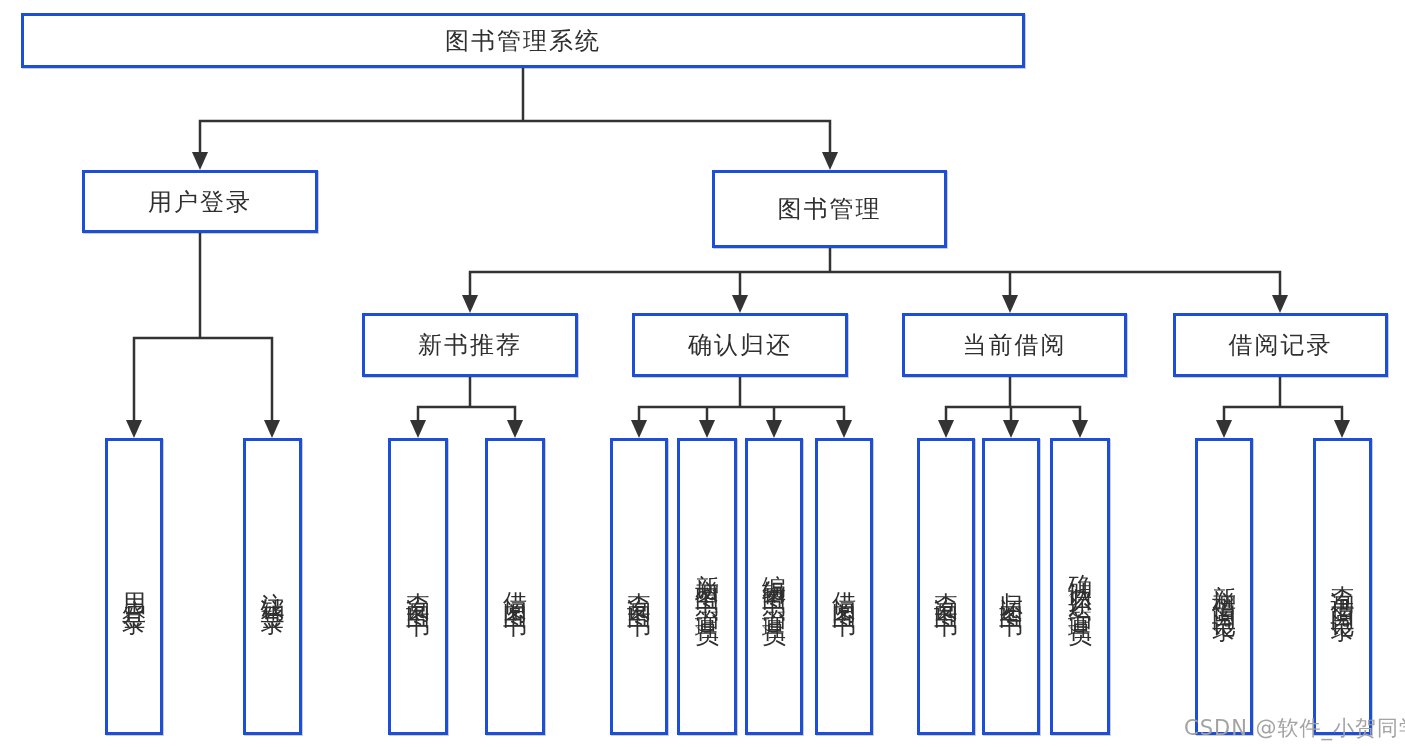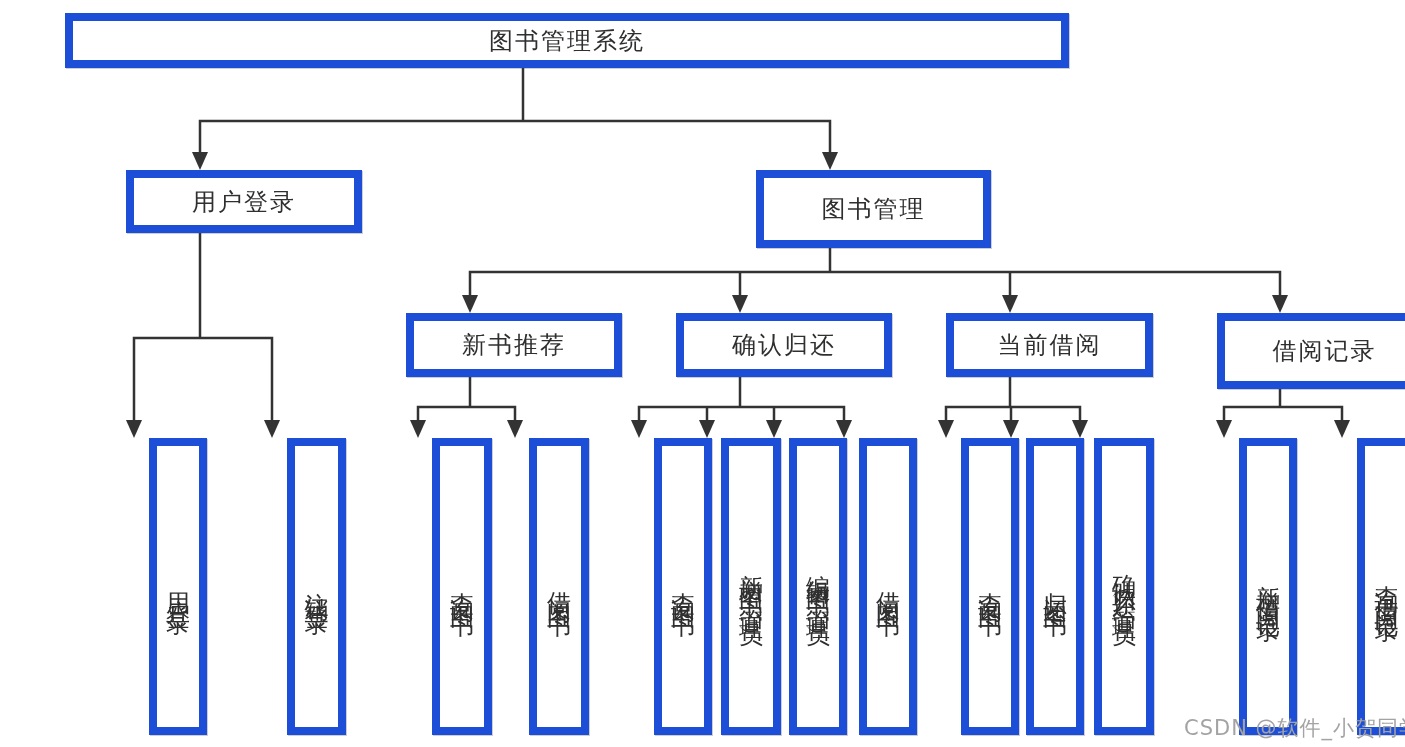--- a/index.html
+++ b/index.html
@@ -13,30 +13,29 @@
     overflow: hidden;
   }
   svg.connectors {
     position: absolute;
     left: 0; top: 0;
     width: 1405px; height: 747px;
   }
   .box {
     position: absolute;
     background: #ffffff;
-    border: 8px solid #1d4ed8;
+    border: 3px solid #1d4ed8;
     box-sizing: border-box;
     display: flex;
     align-items: center;
     justify-content: center;
     font-size: 24px;
     letter-spacing: 2px;
     white-space: nowrap;
     box-shadow: 1px 1px 0 rgba(60,60,60,0.25);
-    margin-left: 44px;
   }
   .vtext {
     writing-mode: vertical-rl;
     text-orientation: mixed;
     font-size: 24px;
     letter-spacing: 7px;
     line-height: 1;
   }
   .watermark {
     position: absolute;
@@ -106,22 +105,22 @@
     </g>
   </svg>
 
   <div class="box" style="left:21px; top:13px; width:1004px; height:55px;">图书管理系统</div>
 
   <div class="box" style="left:82px; top:170px; width:236px; height:63px;">用户登录</div>
   <div class="box" style="left:712px; top:170px; width:235px; height:78px;">图书管理</div>
 
   <div class="box" style="left:362px; top:313px; width:216px; height:64px;">新书推荐</div>
   <div class="box" style="left:632px; top:313px; width:216px; height:64px;">确认归还</div>
-  <div class="box" style="left:902px; top:313px; width:207px; height:64px;">当前借阅</div>
-  <div class="box" style="left:1173px; top:313px; width:215px; height:76px;">借阅记录</div>
+  <div class="box" style="left:902px; top:313px; width:225px; height:64px;">当前借阅</div>
+  <div class="box" style="left:1173px; top:313px; width:215px; height:64px;">借阅记录</div>
 
   <div class="box" style="left:105px; top:438px; width:58px; height:297px;">
     <span class="vtext">用户登录</span>
   </div>
   <div class="box" style="left:243px; top:438px; width:59px; height:297px;">
     <span class="vtext">注销登录</span>
   </div>
 
   <div class="box" style="left:388px; top:438px; width:60px; height:297px;">
     <span class="vtext">查询图书</span>

